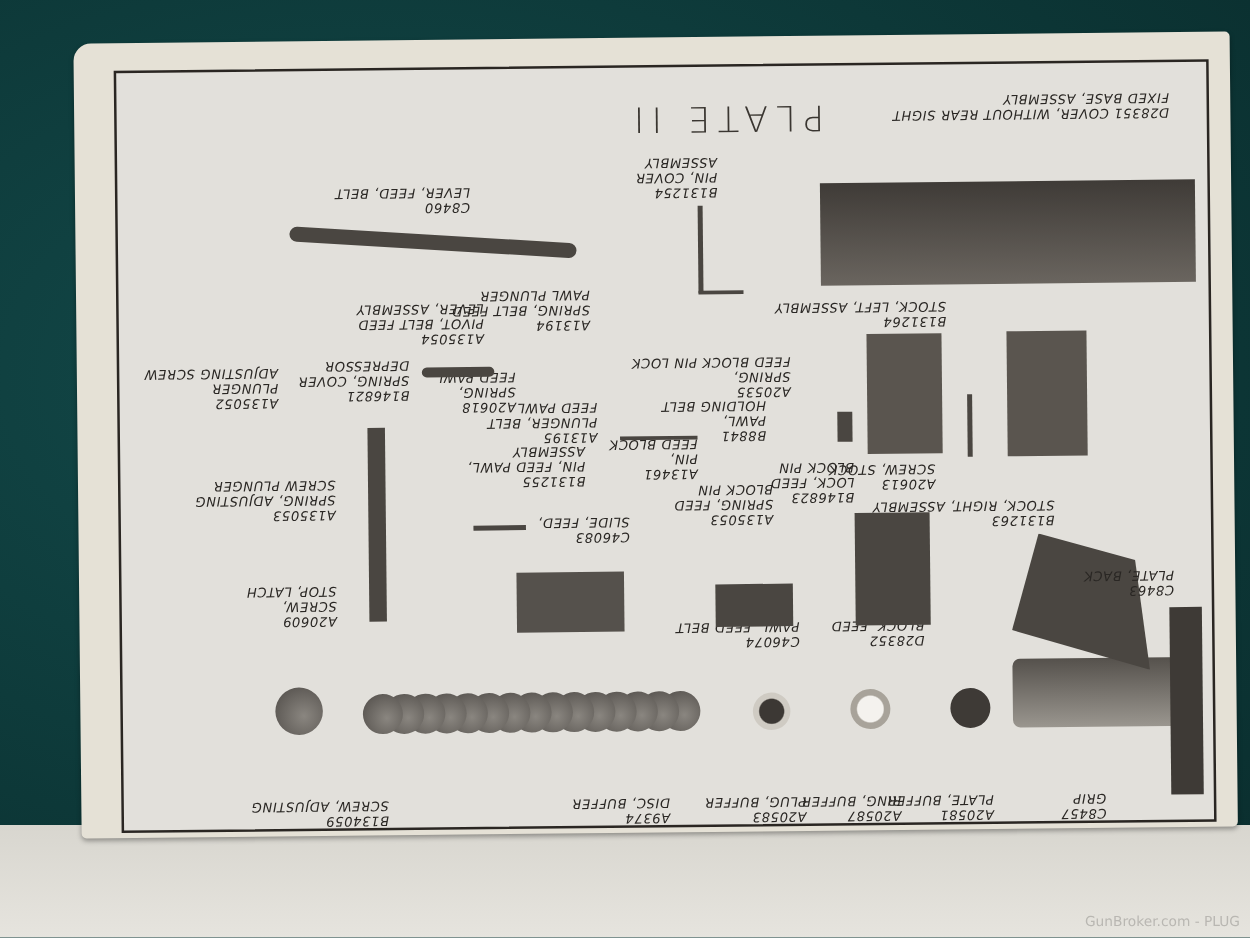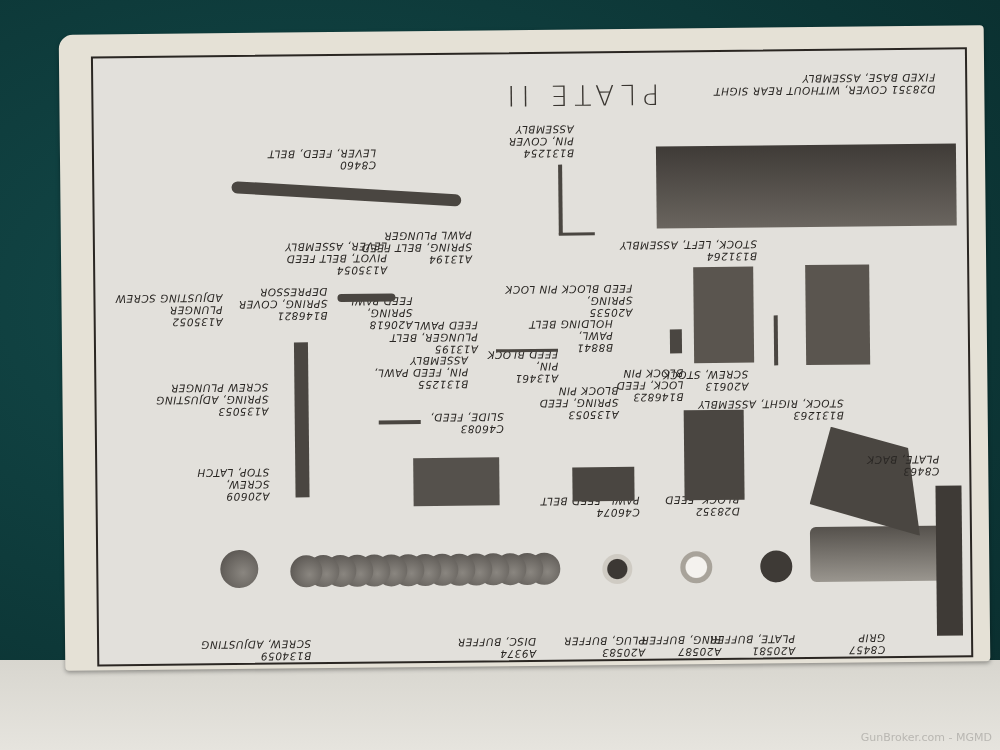--- a/index.html
+++ b/index.html
@@ -168,13 +168,13 @@
 <span>PIN, COVER</span>
 <span>ASSEMBLY</span></div>
 
       <div class="part" style="left:10px;top:430px;width:300px;height:82px;background:linear-gradient(#6a655f,#3f3b37);"></div>
       <div class="lbl" style="left:30px;top:560px;"><span>D28351</span> <span>COVER, WITHOUT REAR SIGHT</span>
 <span>FIXED BASE, ASSEMBLY</span></div>
     </div>
   </div>
 </div>
 
-<div class="watermark">GunBroker.com - MGMD</div>
+<div class="watermark">GunBroker.com - PLUG</div>
 
 </body></html>

